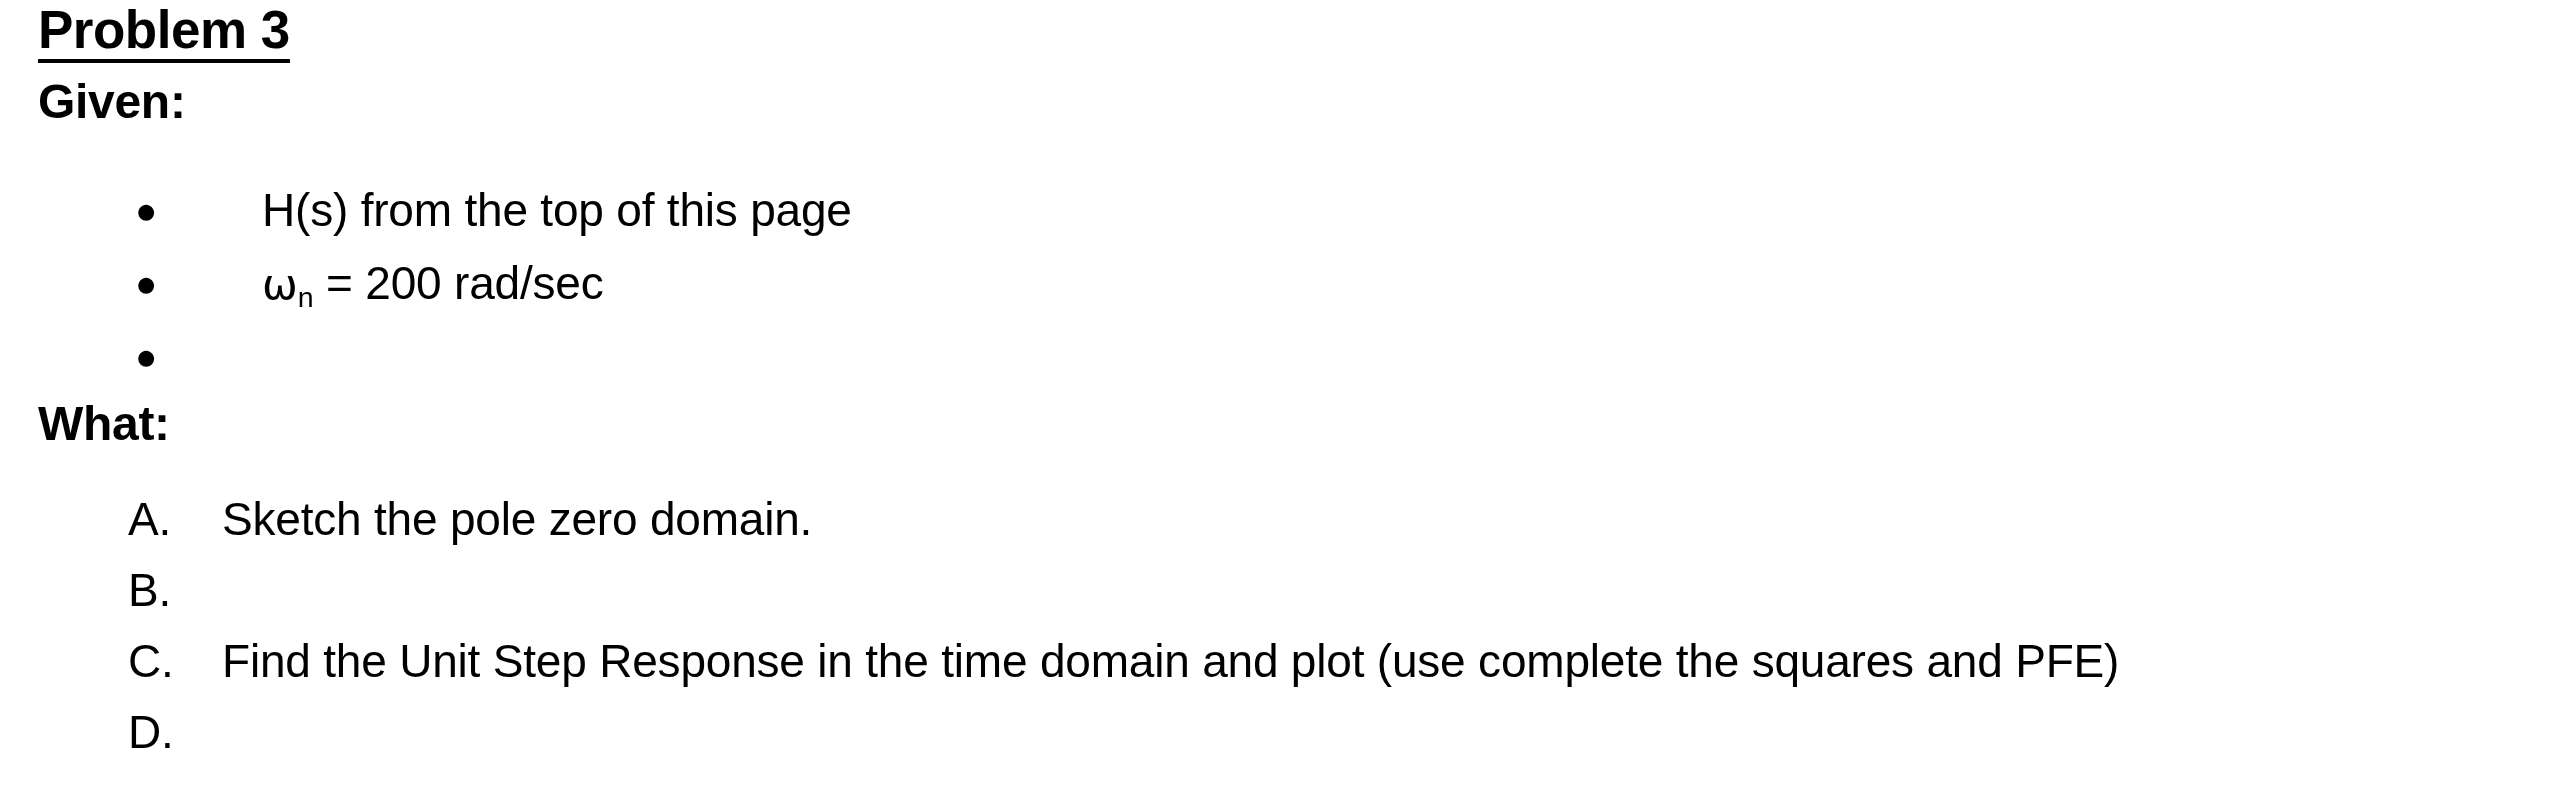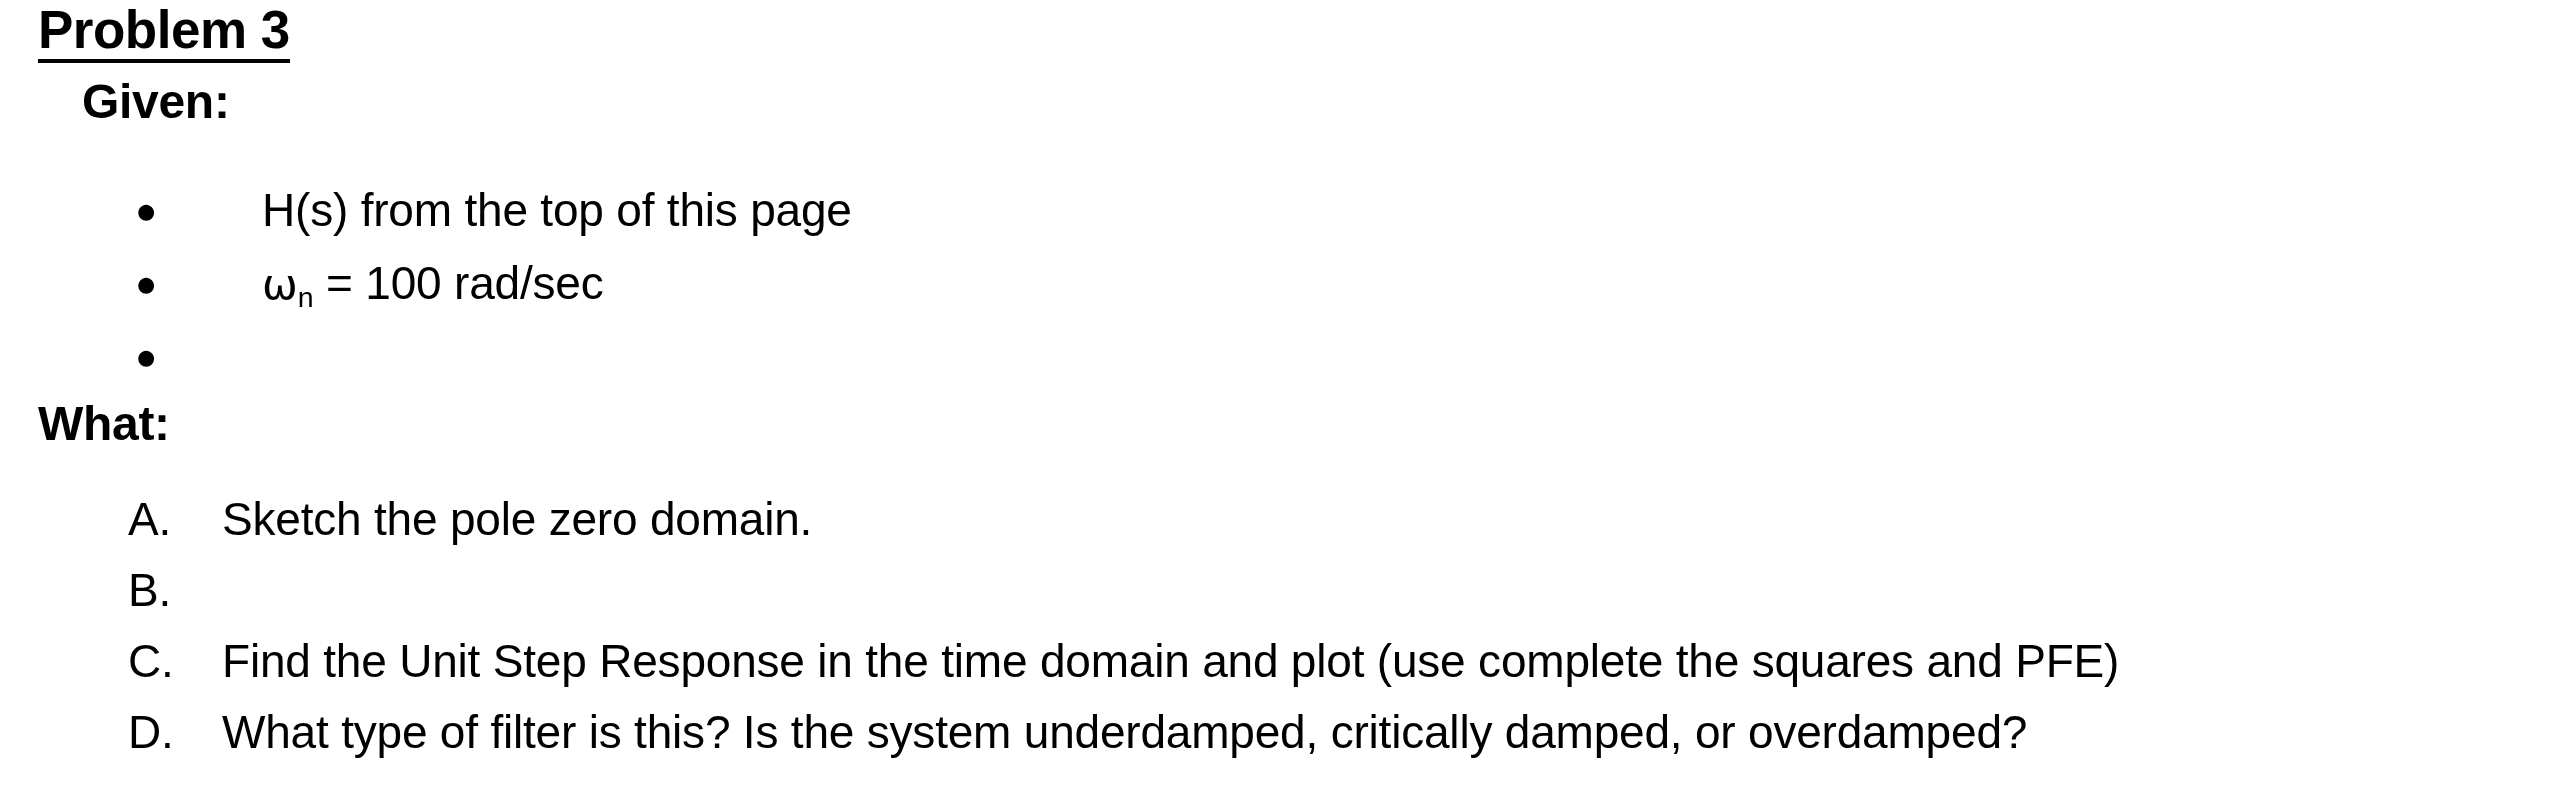--- a/index.html
+++ b/index.html
@@ -43,21 +43,21 @@
   
   .section-label {
     position: absolute;
     left: 38px;
     font-size: 48px;
     font-weight: bold;
     letter-spacing: -0.3px;
     line-height: 1;
     white-space: nowrap;
   }
-  #given-label { top: 78px; margin-left: 44px; }
+  #given-label { top: 78px; }
   #find-label  { top: 400px; }
 
   
   .bullet-list {
     position: absolute;
     left: 0;
     top: 174px;
     width: 2576px;
   }
   .bullet-row {
@@ -143,21 +143,21 @@
   <div class="bullet-list">
 
     <div class="bullet-row">
       <span class="bullet-marker">●</span>
       <span class="bullet-text">H(s) from the top of this page</span>
     </div>
 
     <div class="bullet-row">
       <span class="bullet-marker">●</span>
       <span class="bullet-text">
-        <span class="greek">ω</span><span class="sub">n</span><span> = 100 rad/sec</span>
+        <span class="greek">ω</span><span class="sub">n</span><span> = 200 rad/sec</span>
       </span>
     </div>
 
     <div class="bullet-row">
       <span class="bullet-marker">●</span>
     </div>
 
   </div>
 
   <div class="section-label" id="find-label">What:</div>
@@ -173,19 +173,18 @@
       <span class="letter-marker">B.</span>
     </div>
 
     <div class="lettered-row">
       <span class="letter-marker">C.</span>
       <span class="letter-text">Find the Unit Step Response in the time domain and plot (use complete the squares and PFE)</span>
     </div>
 
     <div class="lettered-row">
       <span class="letter-marker">D.</span>
-      <span class="letter-text">What type of filter is this? Is the system underdamped, critically damped, or overdamped?</span>
     </div>
 
   </div>
 
 </div>
 
 
 </body></html>

